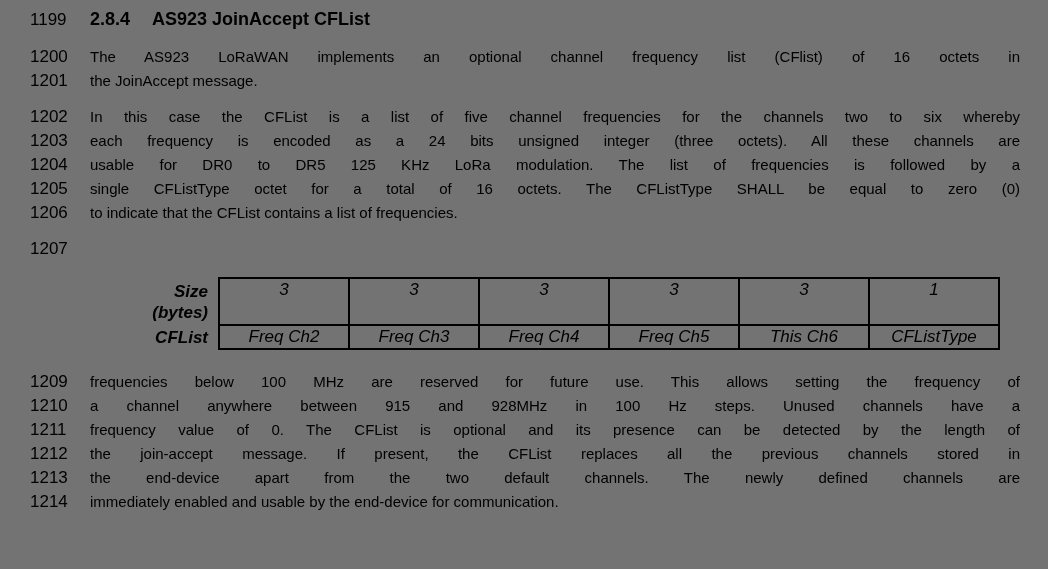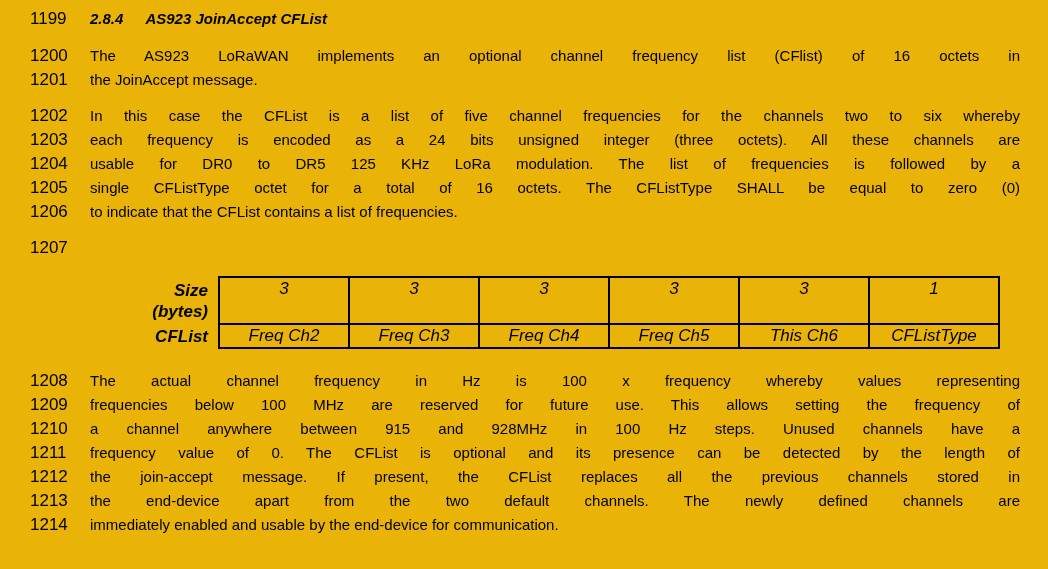--- a/index.html
+++ b/index.html
@@ -5,21 +5,21 @@
   html, body {
     margin: 0;
     padding: 0;
     background: #ffffff;
   }
   .page {
     position: relative;
     width: 1048px;
     height: 569px;
     box-sizing: border-box;
-    background: #eab308;
+    background: #737373;
     color: #000000;
     font-family: "Liberation Sans", "DejaVu Sans", sans-serif;
     padding: 6px 28px 0 30px;
     overflow: hidden;
   }
   .line {
     display: flex;
     align-items: baseline;
   }
   .gutter {
@@ -33,24 +33,23 @@
     font-size: 15px;
     line-height: 24px;
     min-width: 0;
   }
   .ltext.justify {
     text-align: justify;
     text-align-last: justify;
   }
   .heading-line .htext {
     flex: 1 1 auto;
-    font-size: 15px;
+    font-size: 18px;
     font-weight: bold;
     line-height: 26px;
-    font-style: italic;
   }
   .heading-line .gutter { line-height: 26px; }
   .section-number { display: inline-block; margin-right: 22px; }
   .para-block { margin: 0 0 12px 0; }
   .heading-block { margin: 0 0 12px 0; }
   .blank-line { height: 24px; }
   .table-block {
     margin: 16px 0 20px 60px;
     font-style: italic;
   }
@@ -152,24 +151,20 @@
               <td class="cell">Freq Ch4</td>
               <td class="cell">Freq Ch5</td>
               <td class="cell">This Ch6</td>
               <td class="cell">CFListType</td>
             </tr>
           </tbody>
         </table>
       </div>
       <div class="para-block">
         <div class="line">
-          <span class="gutter">1208</span>
-          <div class="ltext justify">The actual channel frequency in Hz is 100 x frequency whereby values representing</div>
-        </div>
-        <div class="line">
           <span class="gutter">1209</span>
           <div class="ltext justify">frequencies below 100 MHz are reserved for future use. This allows setting the frequency of</div>
         </div>
         <div class="line">
           <span class="gutter">1210</span>
           <div class="ltext justify">a channel anywhere between 915 and 928MHz in 100 Hz steps. Unused channels have a</div>
         </div>
         <div class="line">
           <span class="gutter">1211</span>
           <div class="ltext justify">frequency value of 0. The CFList is optional and its presence can be detected by the length of</div>

